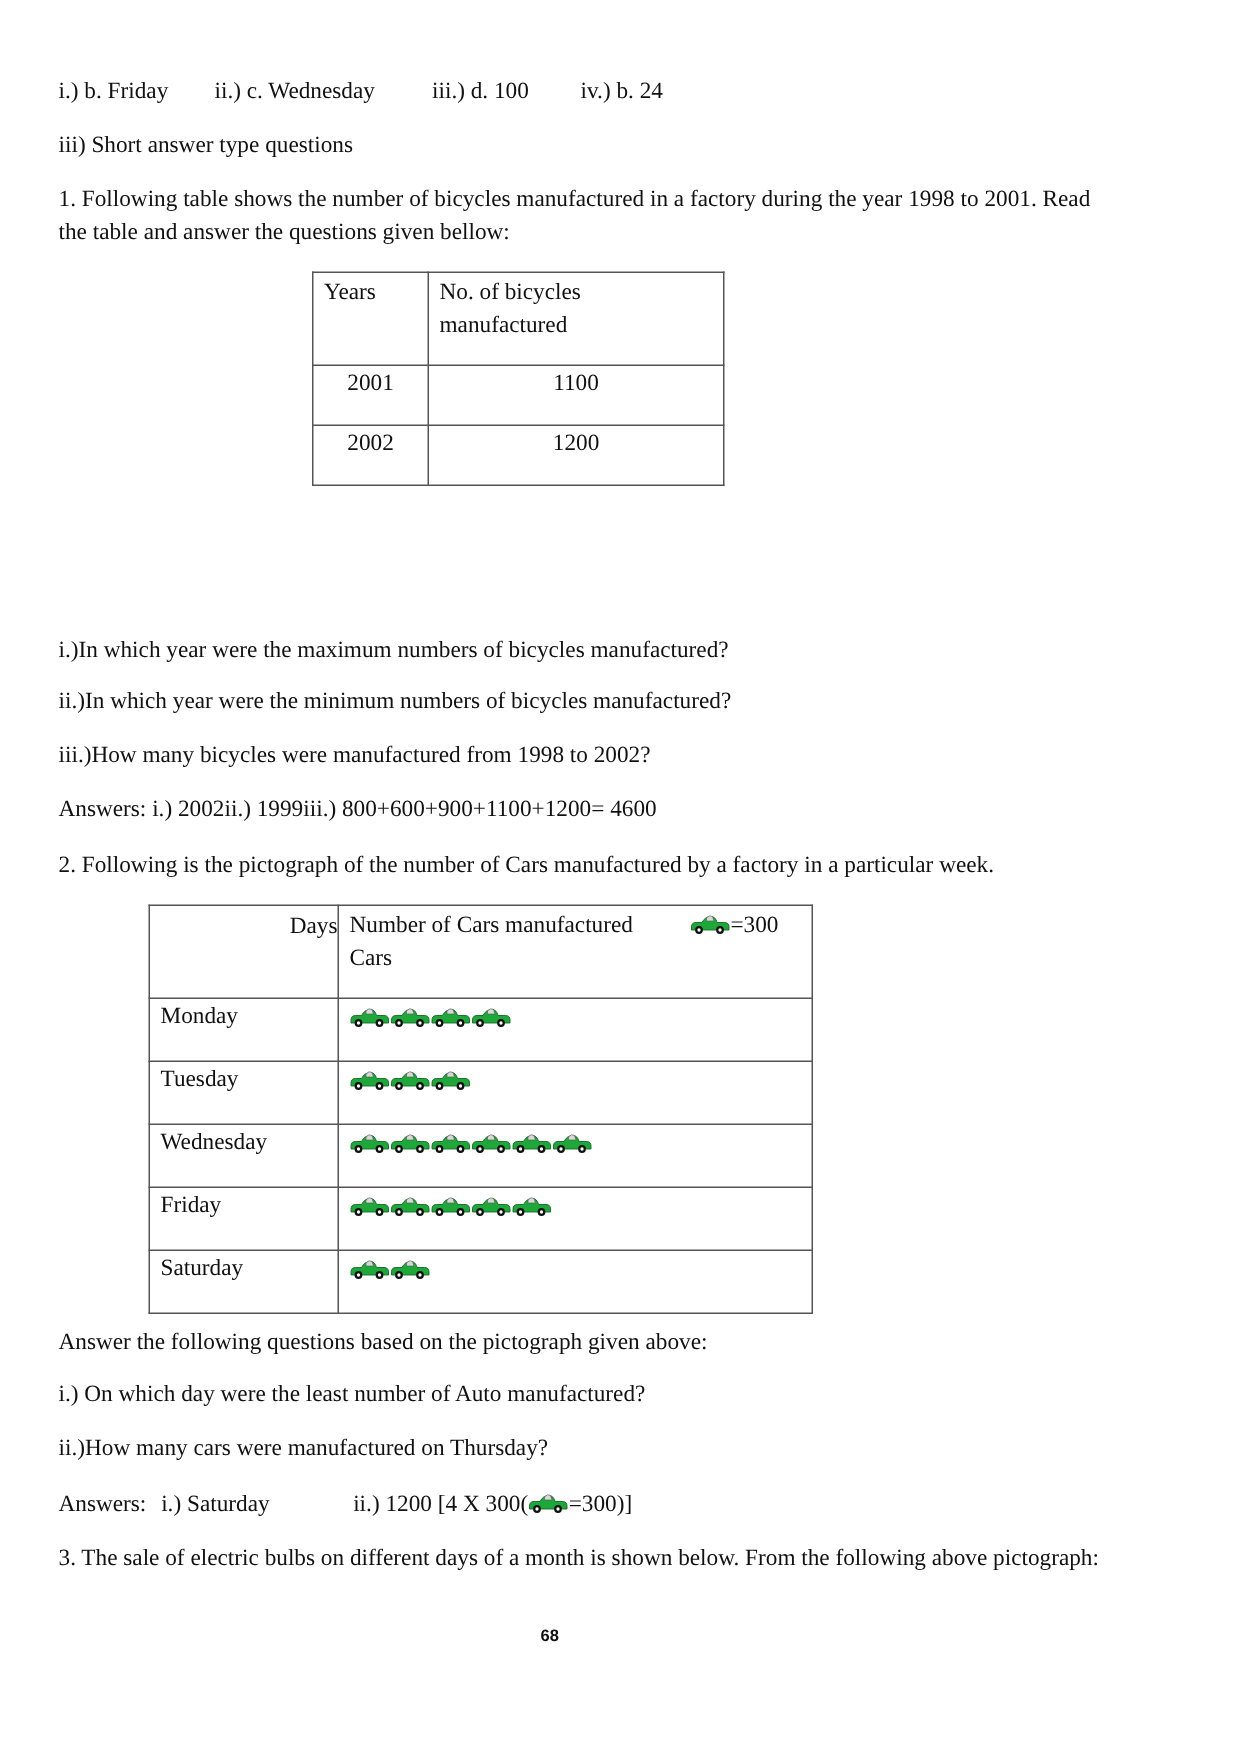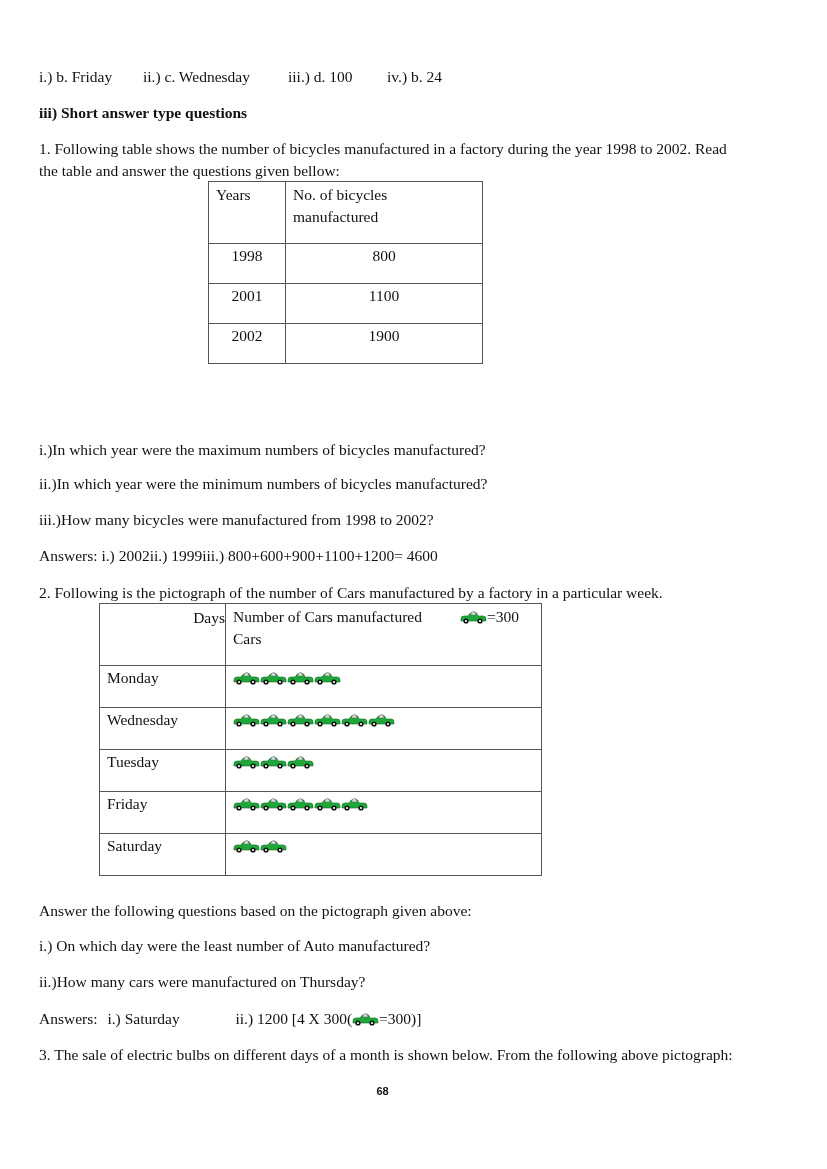--- a/index.html
+++ b/index.html
@@ -1,35 +1,35 @@
 <!DOCTYPE html>
 <html><head>
   <meta charset="utf-8">
   <style>
     html, body { margin: 0; padding: 0; background: #ffffff; }
     body {
       width: 827px; height: 1169px; position: relative; overflow: hidden;
       font-family: "Liberation Serif", serif; color: #111; font-size: 15.5px;
     }
-    .line { position: absolute; left: 39px; white-space: nowrap; line-height: 18px; margin-top: 16px; }
-    .bold { font-weight: bold; }
+    .line { position: absolute; left: 39px; white-space: nowrap; line-height: 18px; }
+    .bold { font-weight: normal; }
     .ans-row span { display: inline-block; }
     table { border-collapse: collapse; position: absolute; }
     td { border: 1px solid #555; vertical-align: top; padding: 0; }
     .t1 td { height: 36px; }
     .t1 .yr { width: 76px; text-align: center; padding-top: 3px; }
     .t1 .val { width: 196px; text-align: center; padding-top: 3px; }
     .t1 .hdr td { height: 57px; text-align: left; padding: 2px 7px; line-height: 22px; }
     .t2 td { height: 36px; }
     .t2 .day { width: 118px; padding: 3px 0 0 7px; }
     .t2 .pic { width: 308px; padding: 5px 0 0 7px; margin-top: 20px; }
     .t2 .hdr td { height: 58px; line-height: 22px; }
     .car { display: inline-block; width: 27px; height: 14px; margin-right: 0; vertical-align: top; }
     .legend { position: absolute; left: 232px; top: 0; }
-    .pagenum { position: absolute; left: 0; width: 733px; top: 1085px; text-align: center; font-family: "Liberation Sans", sans-serif; font-size: 11px; font-weight: bold; padding-left: 16px; }
+    .pagenum { position: absolute; left: 0; width: 733px; top: 1085px; text-align: center; font-family: "Liberation Sans", sans-serif; font-size: 11px; font-weight: bold; }
   </style>
 </head>
 <body>
 
 <svg width="0" height="0" style="position:absolute">
   <defs>
     <symbol id="car" viewBox="0 0 27 14">
       <path d="M1 9 Q1 6 4 6 L8 6 Q10 2 14 2 Q17 2 18 6 L23 6 Q26 6 26 9 L26 11 L1 11 Z" fill="#1fa83a" stroke="#0d6b1f" stroke-width="0.6"></path>
       <path d="M11 3 Q13 0.5 15 2 L16 5 L11 5 Z" fill="#d8d8d8" stroke="#555" stroke-width="0.4"></path>
       <circle cx="6" cy="11" r="2.6" fill="#111"></circle>
@@ -39,40 +39,36 @@
     </symbol>
   </defs>
 </svg>
 
 <div class="line ans-row" style="top:52px">
   <span style="width:104px">i.) b. Friday</span><span style="width:145px">ii.) c. Wednesday</span><span style="width:99px">iii.) d. 100</span><span>iv.) b. 24</span>
 </div>
 
 <div class="line bold" style="top:88px">iii) Short answer type questions</div>
 
-<div class="line" style="top:124px">1. Following table shows the number of bicycles manufactured in a factory during the year 1998 to 2002. Read</div>
+<div class="line" style="top:124px">1. Following table shows the number of bicycles manufactured in a factory during the year 1998 to 2001. Read</div>
 <div class="line" style="top:146px">the table and answer the questions given bellow:</div>
 
 <table class="t1" style="left:208px; top:181px;">
   <tbody>
       <tr class="hdr">
     <td>Years</td>
     <td><span>No. of bicycles</span><br><span>manufactured</span></td>
   </tr>
   <tr>
-        <td class="yr">1998</td>
-        <td class="val">800</td>
-      </tr>
-  <tr>
         <td class="yr">2001</td>
         <td class="val">1100</td>
       </tr>
   <tr>
         <td class="yr">2002</td>
-        <td class="val">1900</td>
+        <td class="val">1200</td>
       </tr>
 </tbody>
   </table>
 
 <div class="line" style="top:425px">i.)In which year were the maximum numbers of bicycles manufactured?</div>
 <div class="line" style="top:459px">ii.)In which year were the minimum numbers of bicycles manufactured?</div>
 <div class="line" style="top:495px">iii.)How many bicycles were manufactured from 1998 to 2002?</div>
 <div class="line" style="top:531px">Answers: i.) 2002ii.) 1999iii.) 800+600+900+1100+1200= 4600</div>
 
 <div class="line" style="top:568px">2. Following is the pictograph of the number of Cars manufactured by a factory in a particular week.</div>
@@ -99,38 +95,38 @@
             <use href="#car"></use>
           </svg><svg class="car">
             <use href="#car"></use>
           </svg><svg class="car">
             <use href="#car"></use>
           </svg><svg class="car">
             <use href="#car"></use>
           </svg></td>
       </tr>
       <tr>
+        <td class="day">Tuesday</td>
+        <td class="pic"><svg class="car">
+            <use href="#car"></use>
+          </svg><svg class="car">
+            <use href="#car"></use>
+          </svg><svg class="car">
+            <use href="#car"></use>
+          </svg></td>
+      </tr>
+      <tr>
         <td class="day">Wednesday</td>
         <td class="pic"><svg class="car">
             <use href="#car"></use>
           </svg><svg class="car">
             <use href="#car"></use>
           </svg><svg class="car">
             <use href="#car"></use>
           </svg><svg class="car">
-            <use href="#car"></use>
-          </svg><svg class="car">
-            <use href="#car"></use>
-          </svg><svg class="car">
-            <use href="#car"></use>
-          </svg></td>
-      </tr>
-      <tr>
-        <td class="day">Tuesday</td>
-        <td class="pic"><svg class="car">
             <use href="#car"></use>
           </svg><svg class="car">
             <use href="#car"></use>
           </svg><svg class="car">
             <use href="#car"></use>
           </svg></td>
       </tr>
       <tr>
         <td class="day">Friday</td>
         <td class="pic"><svg class="car">

